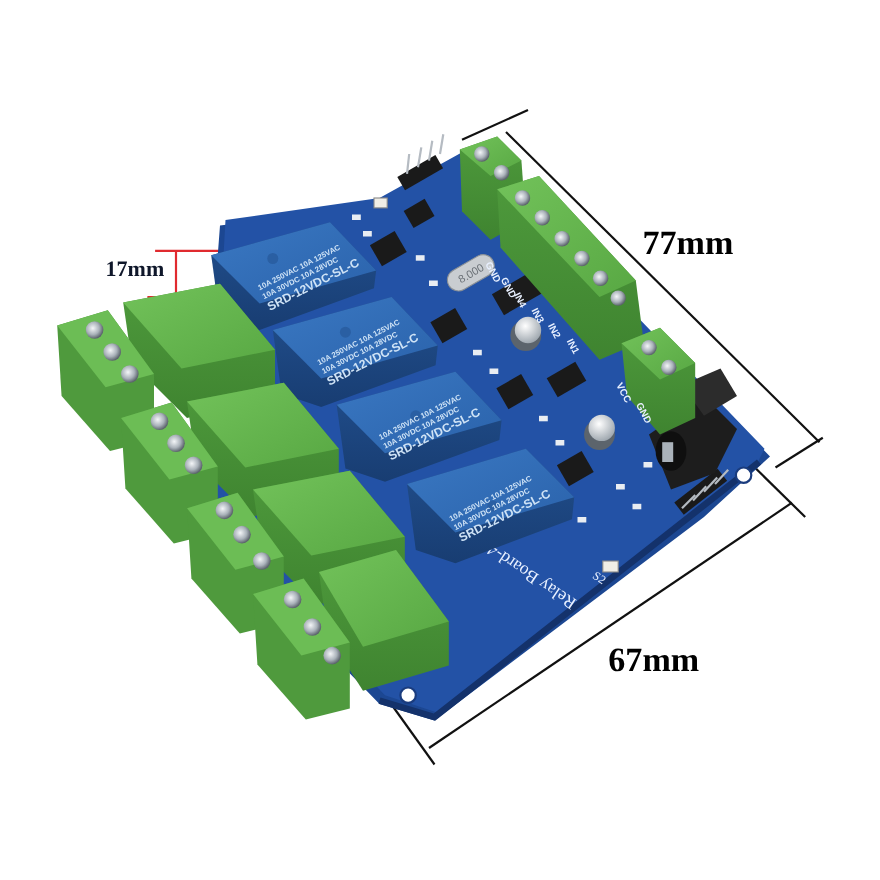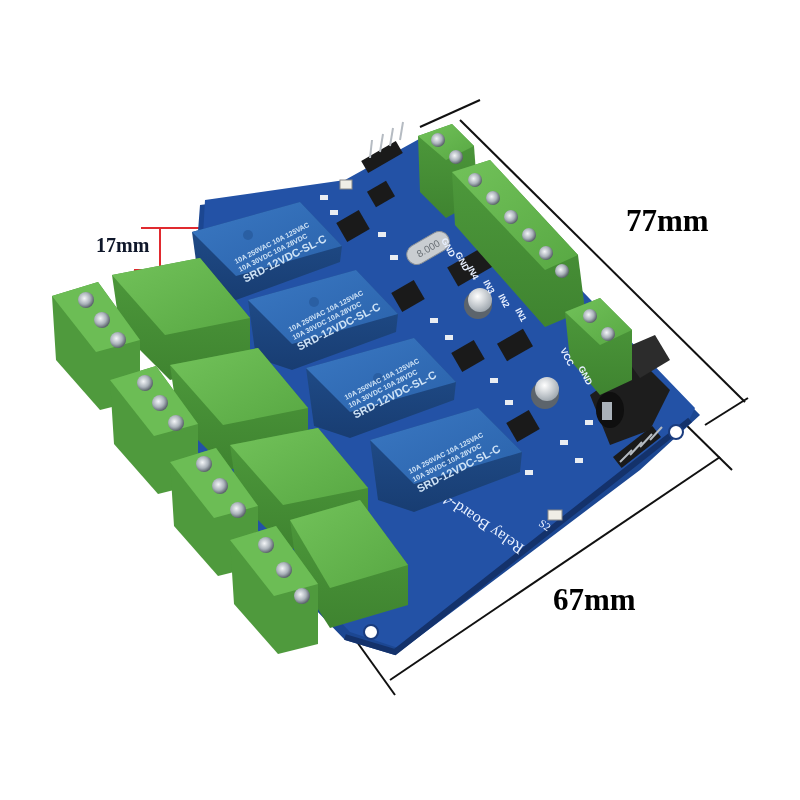--- a/index.html
+++ b/index.html
@@ -1,19 +1,19 @@
 <!DOCTYPE html>
 <html><head>
 <meta charset="utf-8">
 <style>
   html, body { margin:0; padding:0; background:#ffffff; }
   body { width:800px; height:800px; position:relative; overflow:hidden; font-family:"Liberation Serif", serif; }
   #scene { position:absolute; left:0; top:0; width:800px; height:800px; }
   .dim-label { position:absolute; font-family:"Liberation Serif", serif; font-weight:bold; color:#000; }
-  .dim-77 { left:584px; top:203px; font-size:31px;margin-left:42px; }
+  .dim-77 { left:584px; top:203px; font-size:31px; }
   .dim-67 { left:553px; top:582px; font-size:31px;text-align:right; }
   .dim-17 { left:96px; top:234px; font-size:20px; color:#0f172a;text-align:right; }
   .relay-text { font-family:"Liberation Sans", sans-serif; fill:#cfe3f6; font-weight:bold; }
   .silk { font-family:"Liberation Serif", serif; fill:#e8f0ff; }
   .pin-label { font-family:"Liberation Sans", sans-serif; fill:#e8f0ff; font-size:9px; font-weight:bold; }
 </style>
 </head>
 <body>
 
 <svg id="scene" viewBox="0 0 800 800" xmlns="http://www.w3.org/2000/svg">

